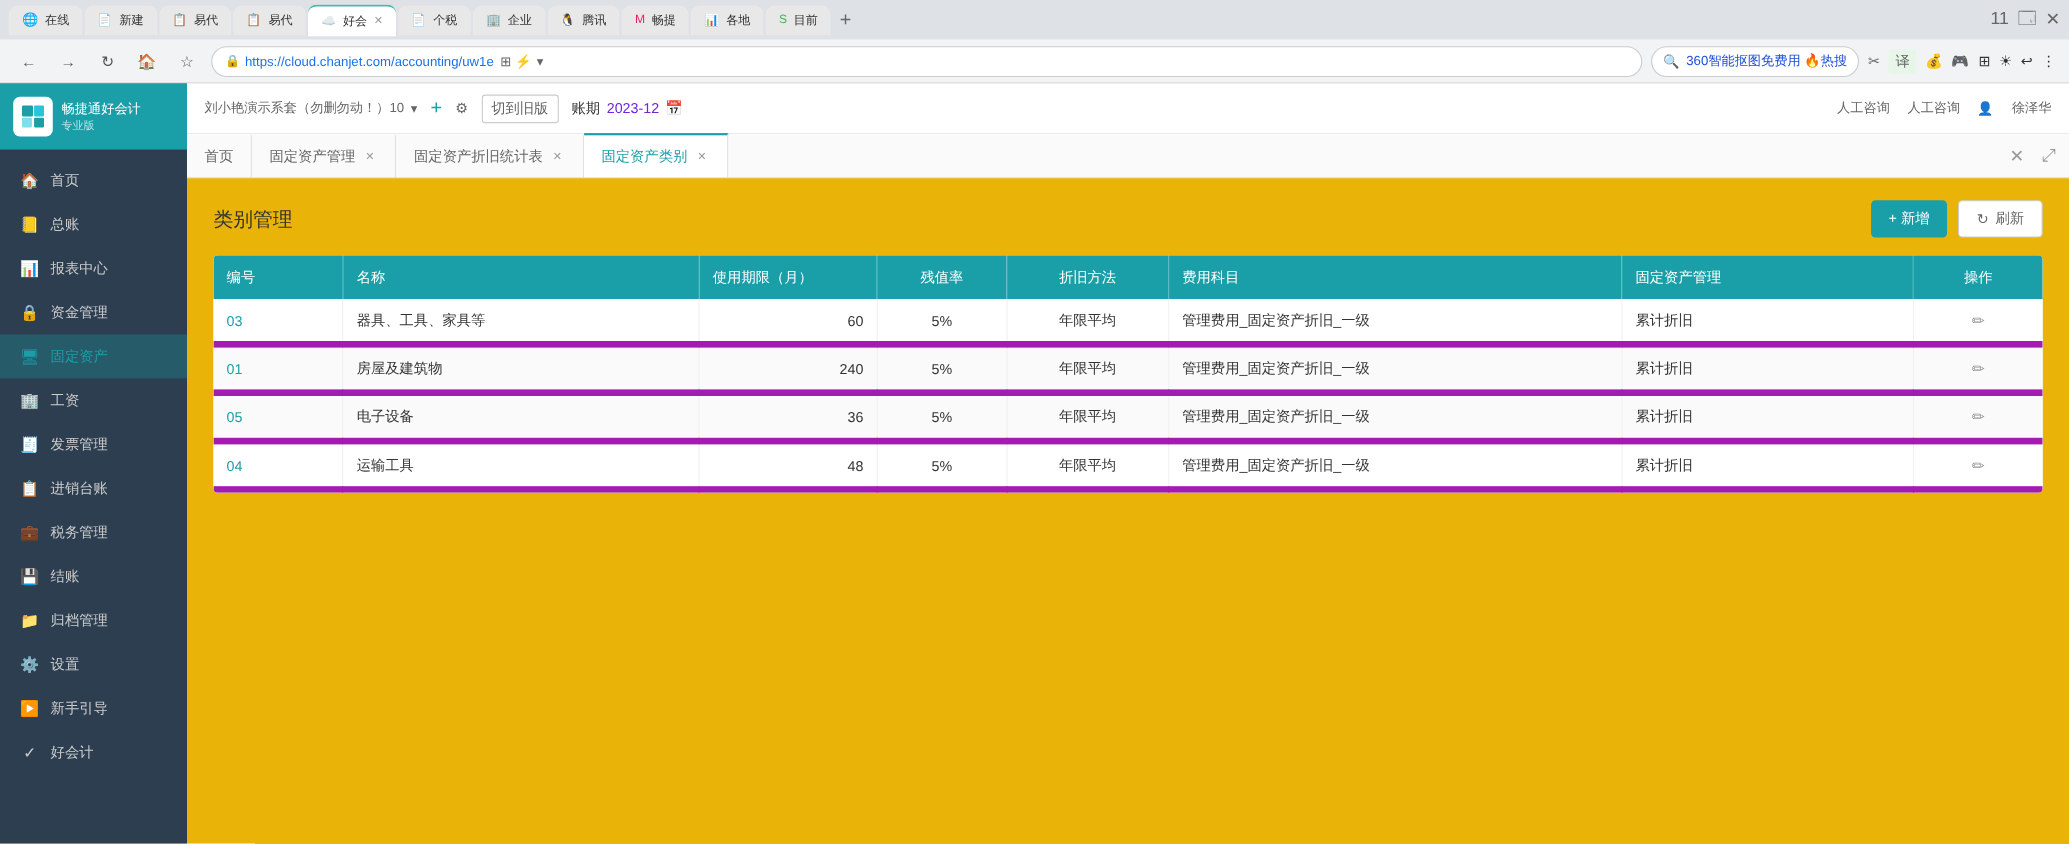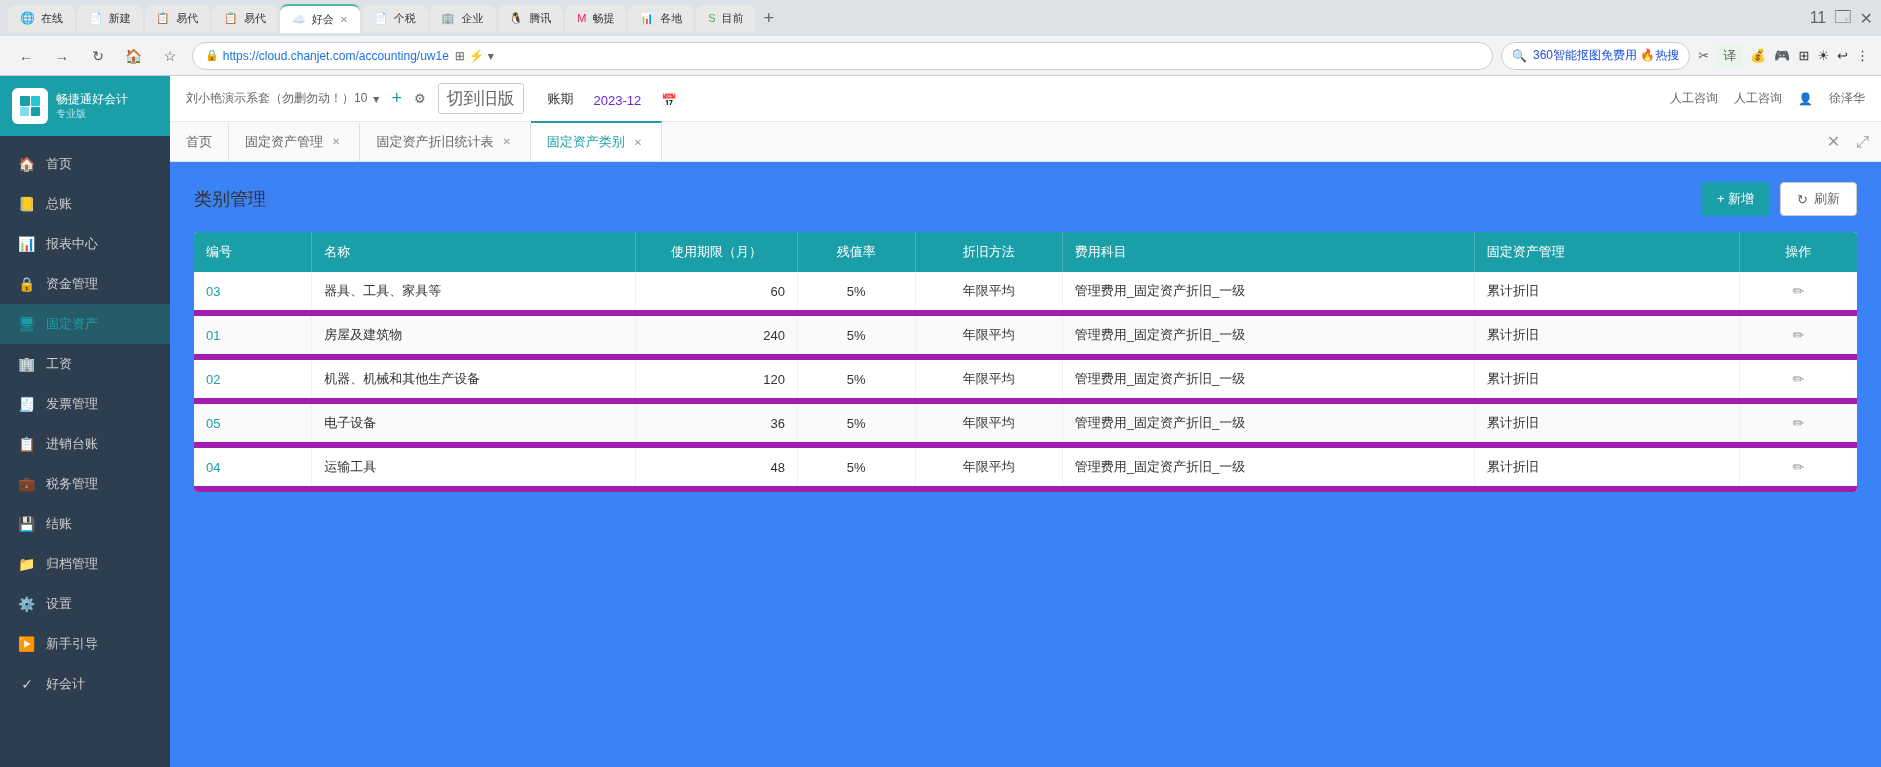--- a/index.html
+++ b/index.html
@@ -28,34 +28,34 @@
     .menu-item { display: flex; align-items: center; gap: 10px; padding: 11px 18px; color: #ccc; cursor: pointer; font-size: 13px; }
     .menu-item.active { background: rgba(26,159,168,0.3); color: #1a9fa8; }
     .menu-icon { font-size: 14px; width: 18px; text-align: center; }
 
     
     .main-content { flex: 1; display: flex; flex-direction: column; background: #fff; overflow: hidden; }
 
     
     .app-header { height: 46px; background: #fff; border-bottom: 1px solid #e8e8e8; display: flex; align-items: center; padding: 0 16px; gap: 12px; }
     .user-info { font-size: 12px; color: #666; display: flex; align-items: center; gap: 6px; }
-    .version-btn { border: 1px solid #ccc; border-radius: 3px; padding: 3px 8px; font-size: 17px; cursor: pointer; color: #666; }
-    .period-info { font-size: 13px; color: #333; display: flex; align-items: flex-end; gap: 20px; margin-left: 12px; }
+    .version-btn { border: 1px solid #ccc; border-radius: 3px; padding: 3px 8px; font-size: 13px; cursor: pointer; color: #666; }
+    .period-info { font-size: 13px; color: #333; display: flex; align-items: center; gap: 6px; margin-left: 0; }
     .header-right { margin-left: auto; display: flex; align-items: center; gap: 16px; font-size: 12px; color: #666; }
 
     
     .tab-nav { display: flex; align-items: center; padding: 0; border-bottom: 1px solid #e0e0e0; background: #fafafa; flex-shrink: 0; }
     .page-tab { padding: 10px 16px; font-size: 13px; cursor: pointer; color: #666; display: flex; align-items: center; gap: 6px; border-right: 1px solid #e0e0e0; white-space: nowrap; }
     .page-tab.active { background: #fff; color: #1a9fa8; border-top: 2px solid #1a9fa8; margin-top: -1px; }
     .tab-close { font-size: 10px; color: #999; cursor: pointer; padding: 1px 3px; border-radius: 2px; }
     .tab-actions { margin-left: auto; display: flex; align-items: center; gap: 8px; padding-right: 8px; }
     .tab-action-btn { font-size: 16px; color: #999; cursor: pointer; padding: 4px; }
 
     
-    .page-content { flex: 1; padding: 20px 24px; overflow-y: auto; background: #3b82f6; }
+    .page-content { flex: 1; padding: 20px 24px; overflow-y: auto; background: #eab308; }
     .page-title-row { display: flex; align-items: center; justify-content: space-between; margin-bottom: 16px; }
     .page-title { font-size: 18px; font-weight: normal; color: #333; }
     .action-bar { display: flex; gap: 10px; }
     .btn-primary { background: #1a9fa8; color: white; border: none; border-radius: 4px; padding: 7px 16px; cursor: pointer; font-size: 13px; display: flex; align-items: center; gap: 6px; }
     .btn-default { background: #fff; color: #666; border: 1px solid #ccc; border-radius: 4px; padding: 7px 16px; cursor: pointer; font-size: 13px; display: flex; align-items: center; gap: 6px; }
 
     
     .table-container { background: #fff; border-radius: 4px; overflow: hidden; }
     table { width: 100%; border-collapse: collapse; }
     thead tr { background: #1a9fa8; color: white; }
@@ -63,21 +63,21 @@
     thead th:last-child { border-right: none; }
     tbody tr { border-bottom: 6px solid #a21caf; }
     tbody td { padding: 10px 12px; font-size: 13px; color: #333; border-right: 1px solid #f0f0f0; }
     tbody td:last-child { border-right: none; }
     .code-link { color: #1a9fa8; cursor: pointer; }
     .edit-icon { color: #999; cursor: pointer; font-size: 14px; }
     .text-right { text-align: right; }
     .text-center { text-align: center; }
     .col-number { width: 80px; }
     .col-name { width: 220px; }
-    .col-period { width: 110px; text-align: center; }
+    .col-period { width: 110px; text-align: left; }
     .col-rate { width: 80px; text-align: center; }
     .col-method { width: 100px; text-align: center; }
     .col-subject { width: 280px; }
     .col-accum { width: 180px; }
     .col-action { width: 80px; text-align: center; }
   </style>
 </head>
 <body>
 
 <div class="browser-chrome">
@@ -333,34 +333,20 @@
     <td>房屋及建筑物</td>
     <td class="text-right">240</td>
     <td class="text-center">5%</td>
     <td class="text-center">年限平均</td>
     <td>管理费用_固定资产折旧_一级</td>
     <td>累计折旧</td>
     <td class="text-center">
       <span class="edit-icon" title="编辑">✏</span>
     </td>
   </tr>
-              <tr style="background: rgb(255, 255, 255);">
-    <td>
-      <span class="code-link">02</span>
-    </td>
-    <td>机器、机械和其他生产设备</td>
-    <td class="text-right">120</td>
-    <td class="text-center">5%</td>
-    <td class="text-center">年限平均</td>
-    <td>管理费用_固定资产折旧_一级</td>
-    <td>累计折旧</td>
-    <td class="text-center">
-      <span class="edit-icon" title="编辑">✏</span>
-    </td>
-  </tr>
               <tr style="background: rgb(250, 250, 250);">
     <td>
       <span class="code-link">05</span>
     </td>
     <td>电子设备</td>
     <td class="text-right">36</td>
     <td class="text-center">5%</td>
     <td class="text-center">年限平均</td>
     <td>管理费用_固定资产折旧_一级</td>
     <td>累计折旧</td>

